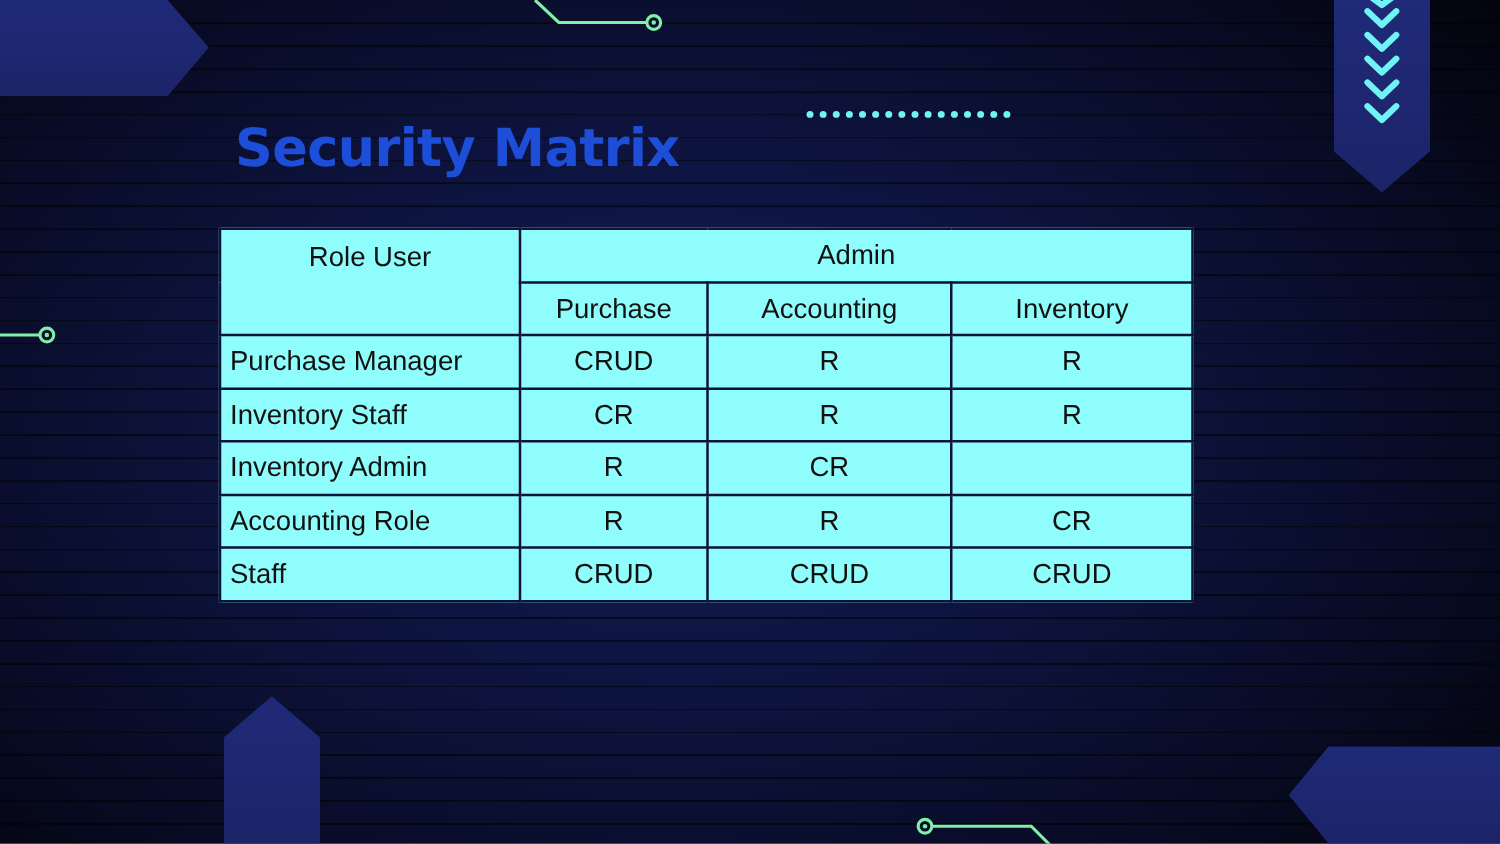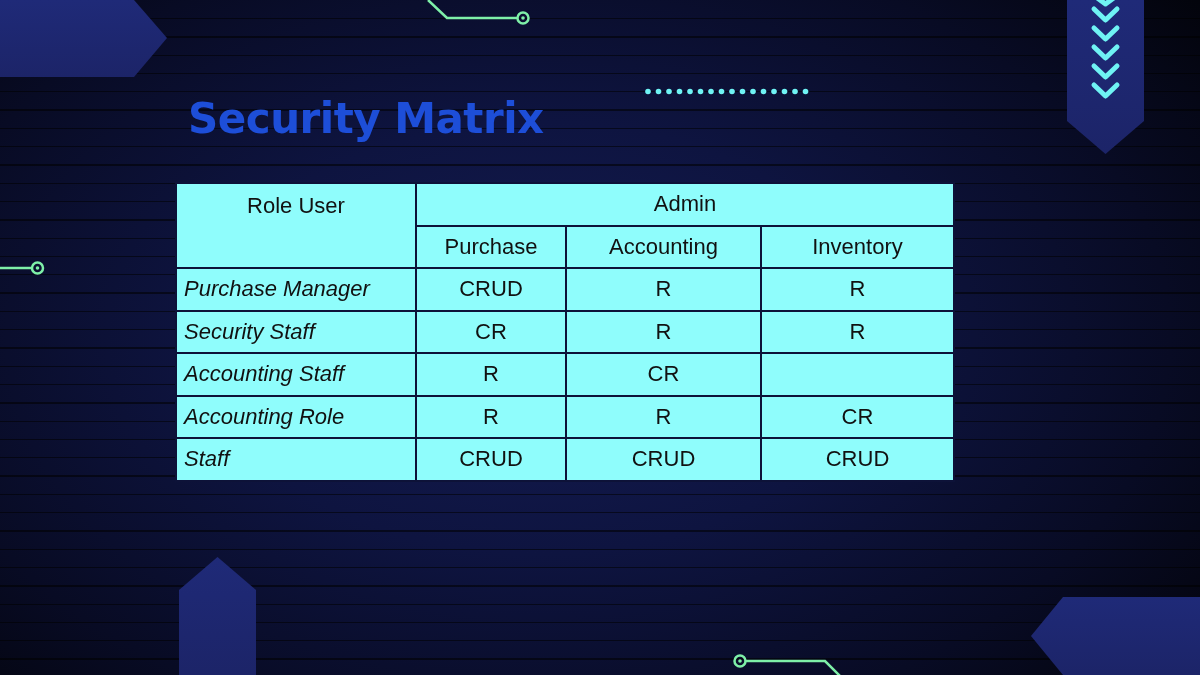--- a/index.html
+++ b/index.html
@@ -27,21 +27,21 @@
     table.matrix {
       position: absolute; left: 175px; top: 182px;
       border-collapse: collapse; background: #8ffdfc;
       border: 2px solid #0d1238;
     }
     table.matrix td {
       border: 2px solid #0d1238; color: #111111;
       font-size: 22px; height: 40.5px; padding: 0 7px; text-align: center;
       vertical-align: middle; white-space: nowrap;
     }
-    table.matrix td.role { text-align: left; font-style: italic; }
+    table.matrix td.role { text-align: left; }
     table.matrix td.role-head { vertical-align: top; padding-top: 9px; height: auto; }
     col.c0 { width: 240px; }
     col.c1 { width: 150px; }
     col.c2 { width: 195px; }
     col.c3 { width: 193px; }
   </style>
 </head>
 <body>
 
 <div class="stripes"></div>
@@ -119,27 +119,27 @@
     <td>Accounting</td>
     <td>Inventory</td>
   </tr>
   <tr>
     <td class="role">Purchase Manager</td>
     <td>CRUD</td>
     <td>R</td>
     <td>R</td>
   </tr>
   <tr>
-    <td class="role">Security Staff</td>
+    <td class="role">Inventory Staff</td>
     <td>CR</td>
     <td>R</td>
     <td>R</td>
   </tr>
   <tr>
-    <td class="role">Accounting Staff</td>
+    <td class="role">Inventory Admin</td>
     <td>R</td>
     <td>CR</td>
     <td></td>
   </tr>
   <tr>
     <td class="role">Accounting Role</td>
     <td>R</td>
     <td>R</td>
     <td>CR</td>
   </tr>

